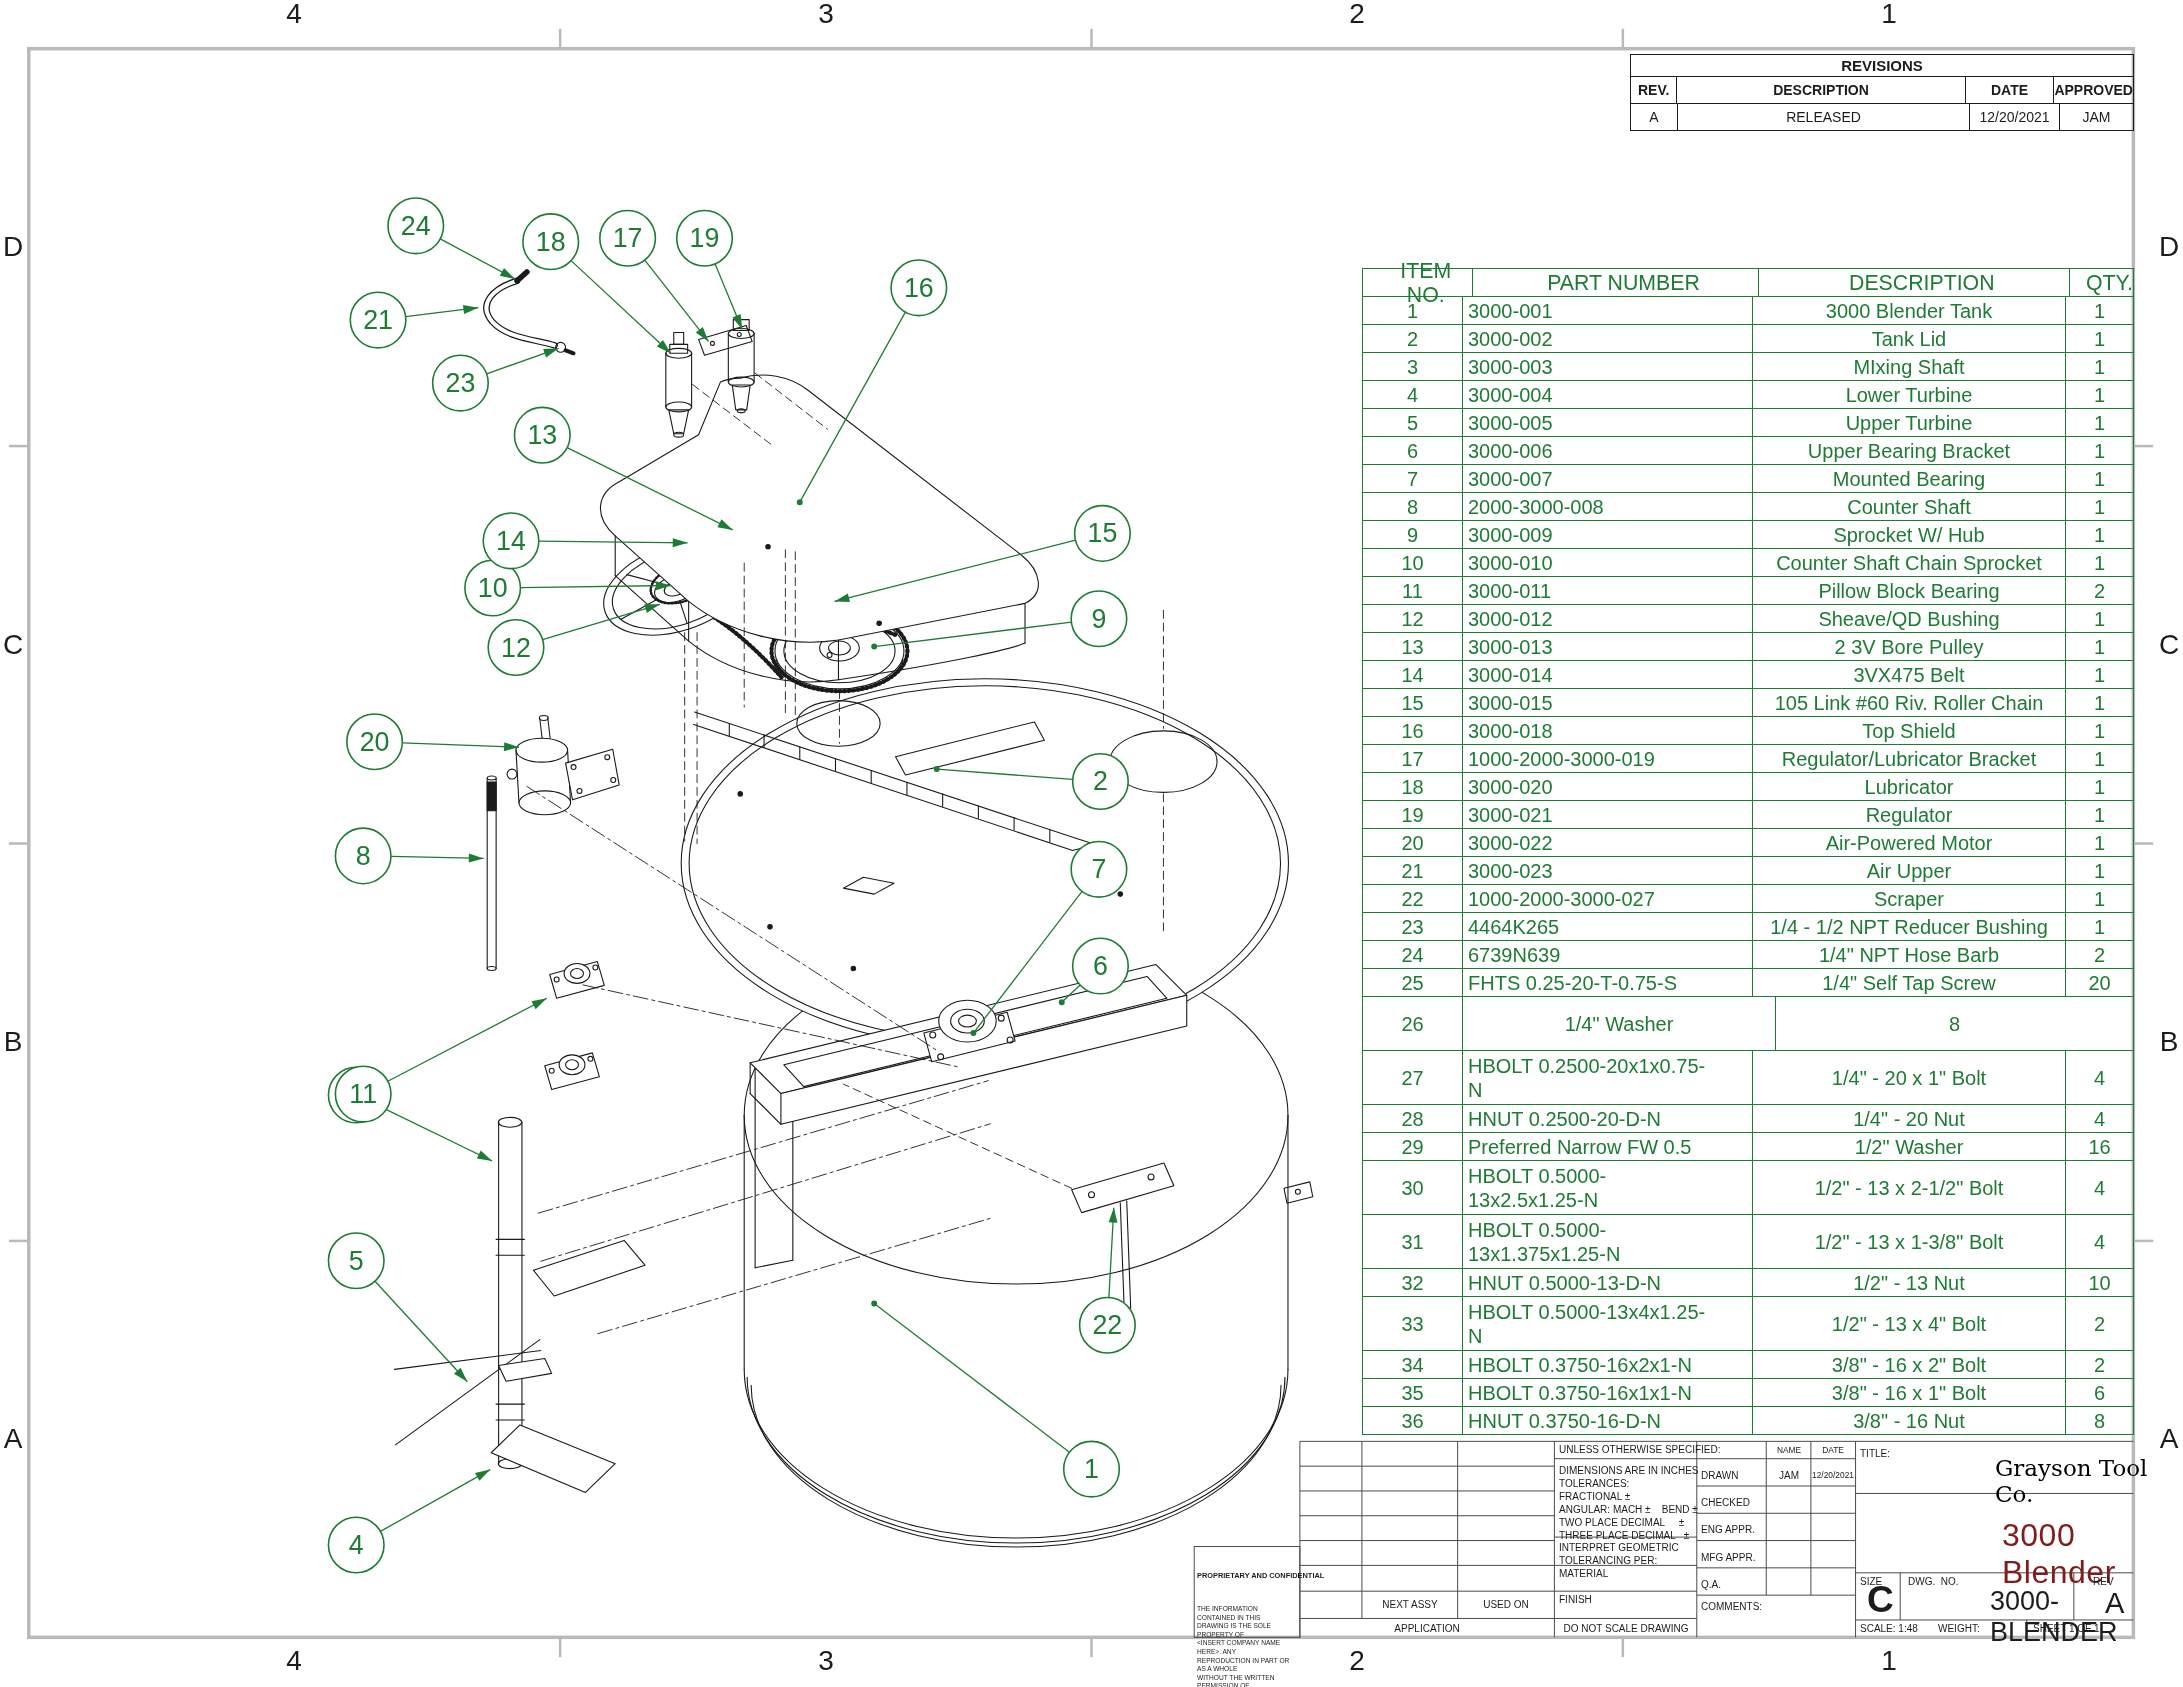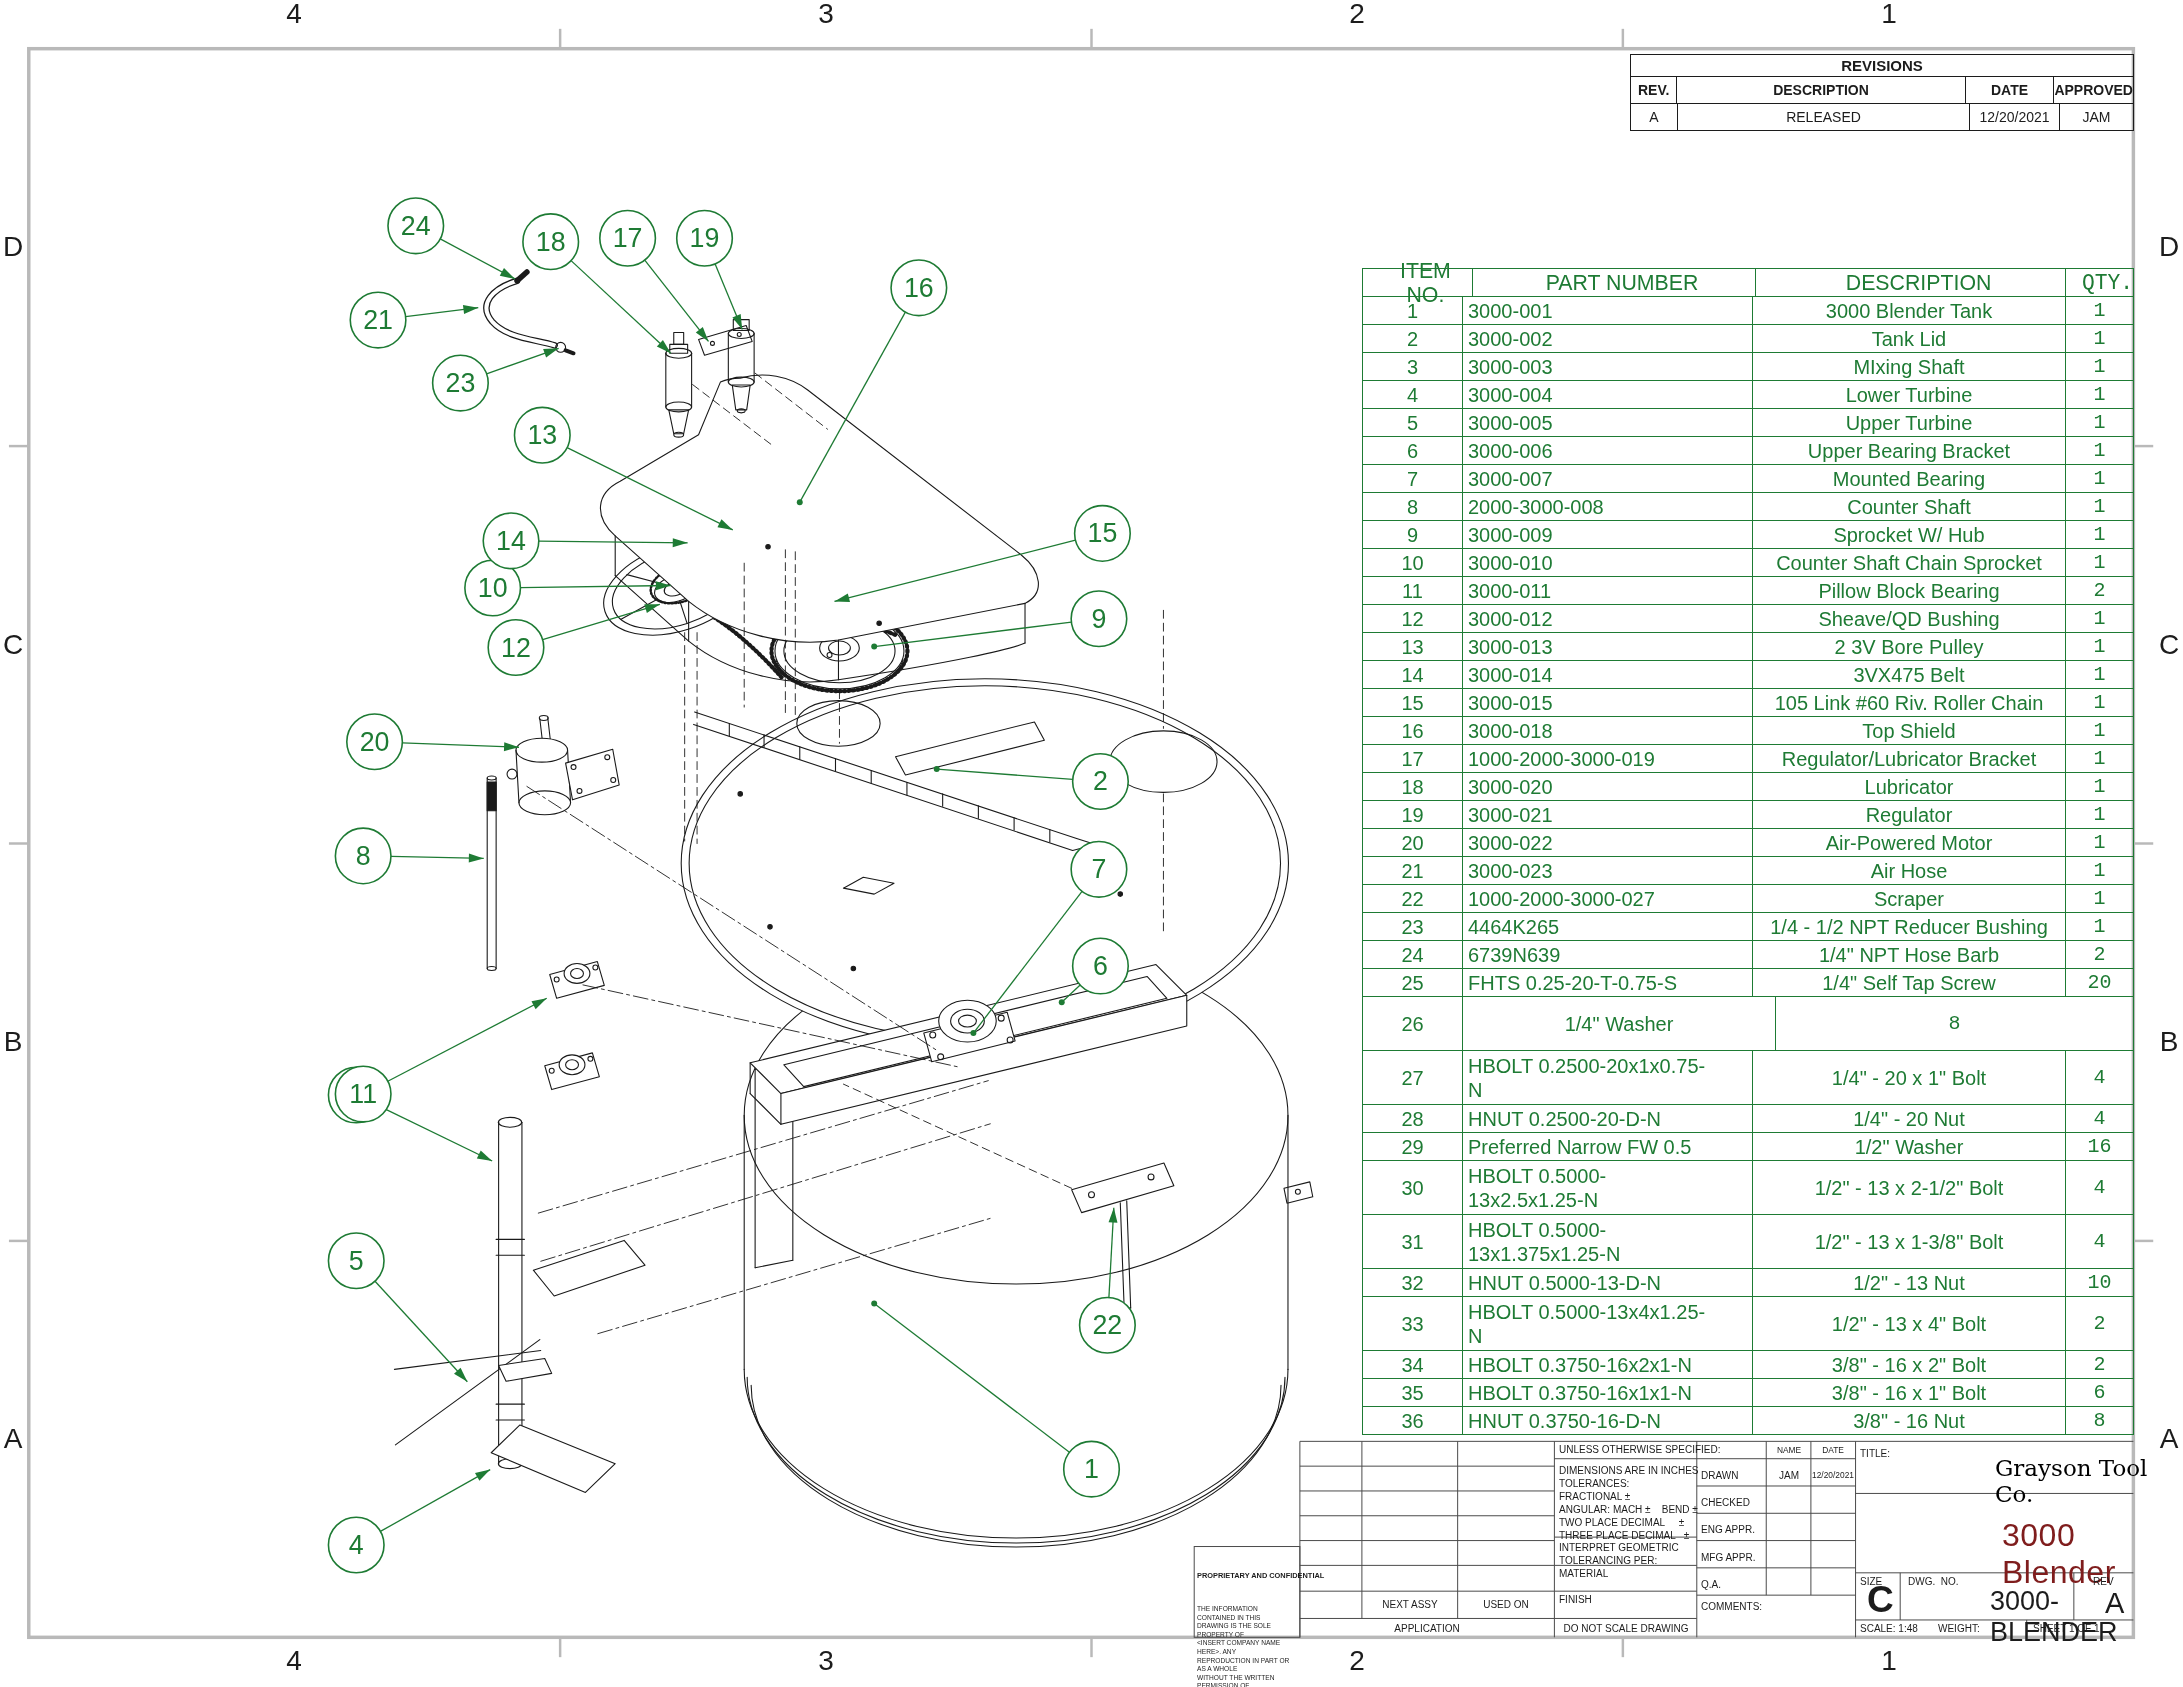--- a/index.html
+++ b/index.html
@@ -17,21 +17,21 @@
   .rev-cell{display:flex;align-items:center;justify-content:center;font-size:14px;border-right:1px solid #1c1c1c;}
   .rev-cell:last-child{border-right:none;}
   .rc0{width:46px;} .rc1{width:291px;} .rc2{width:89px;} .rc3{flex:1;}
   
   .bom{left:1362px;top:268px;width:772px;color:#1e7b34;border-left:1px solid #1e7b34;border-top:1px solid #1e7b34;}
   .bom-row{display:flex;border-bottom:1px solid #1e7b34;}
   .bom-cell{display:flex;align-items:center;justify-content:center;border-right:1px solid #1e7b34;
             font-size:20px;line-height:24px;white-space:pre-line;text-align:center;}
   .bom-cell.pn{justify-content:flex-start;text-align:left;padding-left:5px;}
   .bom-row.hdr .bom-cell{font-size:21.3px;margin-left:16px;}
-  .bc0{width:99px;} .bc1{width:284px;} .bc2{width:312px;} .bc3{flex:1;font-family:Liberation Mono, monospace;}
+  .bc0{width:99px;} .bc1{width:284px;} .bc2{width:312px;} .bc3{flex:1;}
   
   .tb{color:#1c1c1c;font-size:10px;white-space:pre;}
   .tb.small{font-size:8.4px;}
   .tb.center{transform:translateX(-50%);}
   .prop-title{font-weight:bold;font-size:7.4px;}
   .prop-body{font-size:6.6px;line-height:8.6px;white-space:pre-line;}
   .company{font-family:"DejaVu Serif",serif;font-size:23px;}
   .big-title{font-size:32px;letter-spacing:0.5px;}
   .size-letter{font-size:37px;font-weight:bold;}
   .dwg-no{font-size:27px;}
@@ -639,21 +639,21 @@
         </div>
         <div class="bom-row" style="height: 27px;">
           <div class="bom-cell bc0">20</div>
           <div class="bom-cell bc1 pn">3000-022</div>
           <div class="bom-cell bc2">Air-Powered Motor</div>
           <div class="bom-cell bc3">1</div>
         </div>
         <div class="bom-row" style="height: 27px;">
           <div class="bom-cell bc0">21</div>
           <div class="bom-cell bc1 pn">3000-023</div>
-          <div class="bom-cell bc2">Air Hose</div>
+          <div class="bom-cell bc2">Air Upper</div>
           <div class="bom-cell bc3">1</div>
         </div>
         <div class="bom-row" style="height: 27px;">
           <div class="bom-cell bc0">22</div>
           <div class="bom-cell bc1 pn">1000-2000-3000-027</div>
           <div class="bom-cell bc2">Scraper</div>
           <div class="bom-cell bc3">1</div>
         </div>
         <div class="bom-row" style="height: 27px;">
           <div class="bom-cell bc0">23</div>

